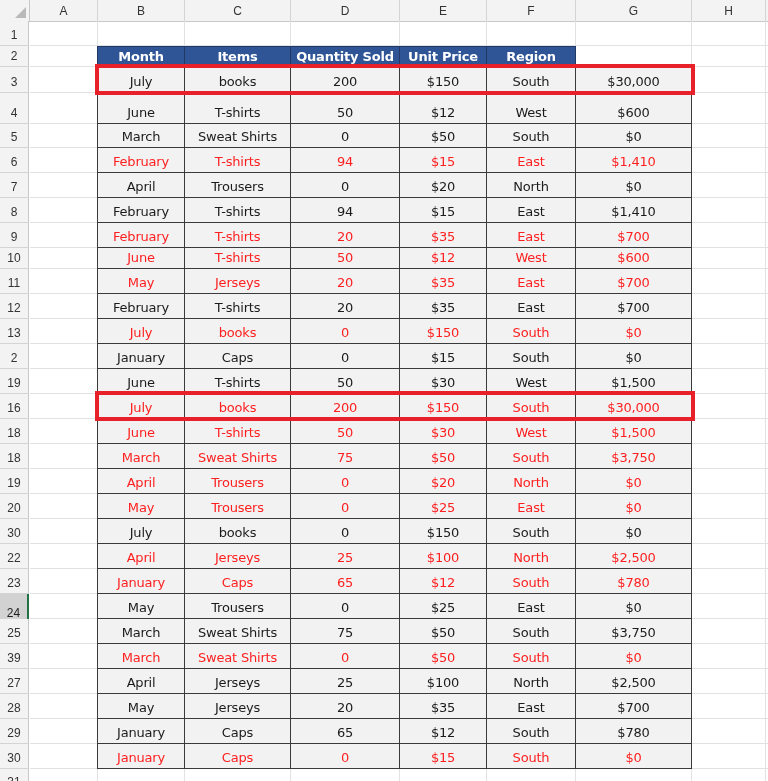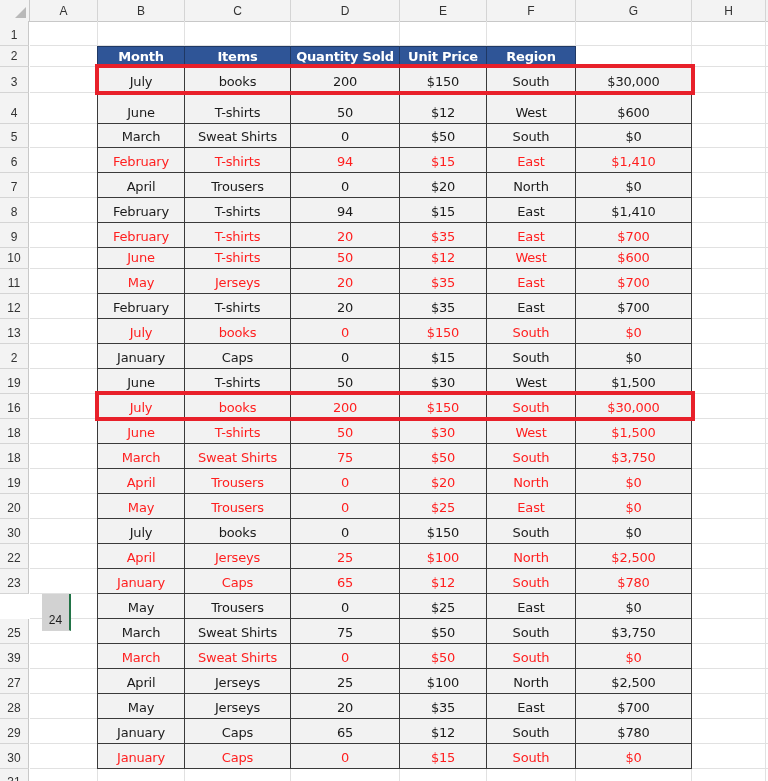--- a/index.html
+++ b/index.html
@@ -90,21 +90,21 @@
     <div class="rowhead" style="top: 344px; height: 25px;">2</div>
     <div class="rowhead" style="top: 369px; height: 25px;">19</div>
     <div class="rowhead" style="top: 394px; height: 25px;">16</div>
     <div class="rowhead" style="top: 419px; height: 25px;">18</div>
     <div class="rowhead" style="top: 444px; height: 25px;">18</div>
     <div class="rowhead" style="top: 469px; height: 25px;">19</div>
     <div class="rowhead" style="top: 494px; height: 25px;">20</div>
     <div class="rowhead" style="top: 519px; height: 25px;">30</div>
     <div class="rowhead" style="top: 544px; height: 25px;">22</div>
     <div class="rowhead" style="top: 569px; height: 25px;">23</div>
-    <div class="rowhead selected" style="top: 594px; height: 37px; margin-left: 42px;">24</div>
+    <div class="rowhead selected" style="top: 594px; height: 30px;">24</div>
     <div class="rowhead" style="top: 619px; height: 25px;">25</div>
     <div class="rowhead" style="top: 644px; height: 25px;">39</div>
     <div class="rowhead" style="top: 669px; height: 25px;">27</div>
     <div class="rowhead" style="top: 694px; height: 25px;">28</div>
     <div class="rowhead" style="top: 719px; height: 25px;">29</div>
     <div class="rowhead" style="top: 744px; height: 25px;">30</div>
     <div class="rowhead" style="top: 769px; height: 24px;">31</div>
     <div class="hcell first" style="left: 97px; top: 46px; width: 88px; height: 21px; text-align: center;">Month</div>
     <div class="hcell" style="left: 185px; top: 46px; width: 106px; height: 21px;">Items</div>
     <div class="hcell" style="left: 291px; top: 46px; width: 109px; height: 21px;">Quantity Sold</div>

